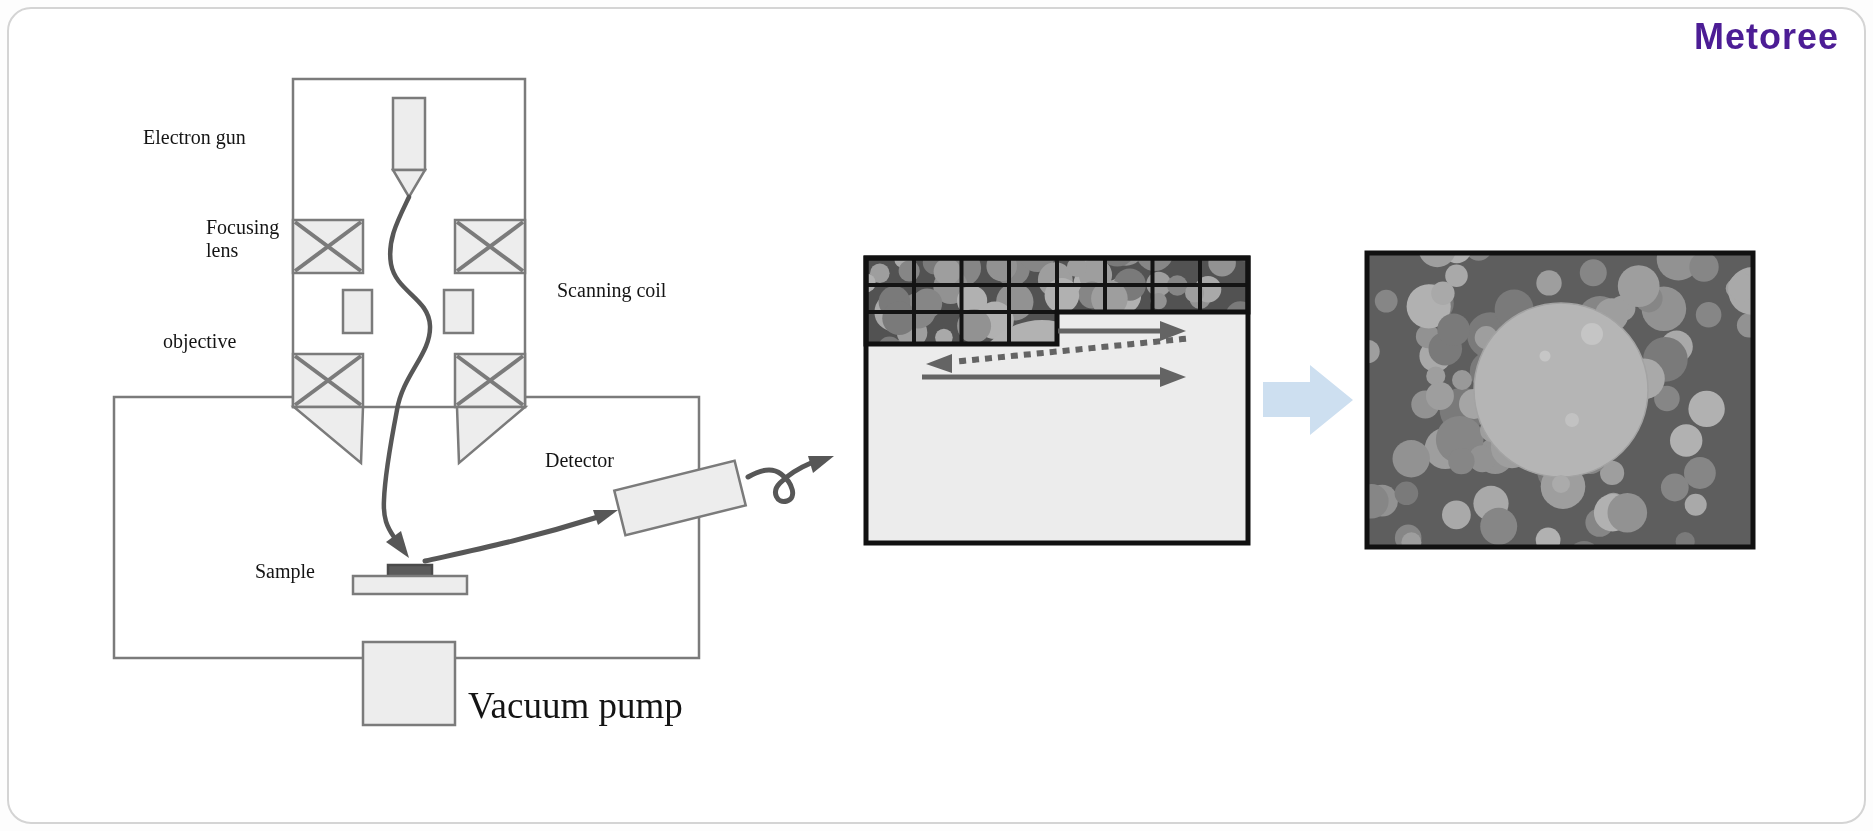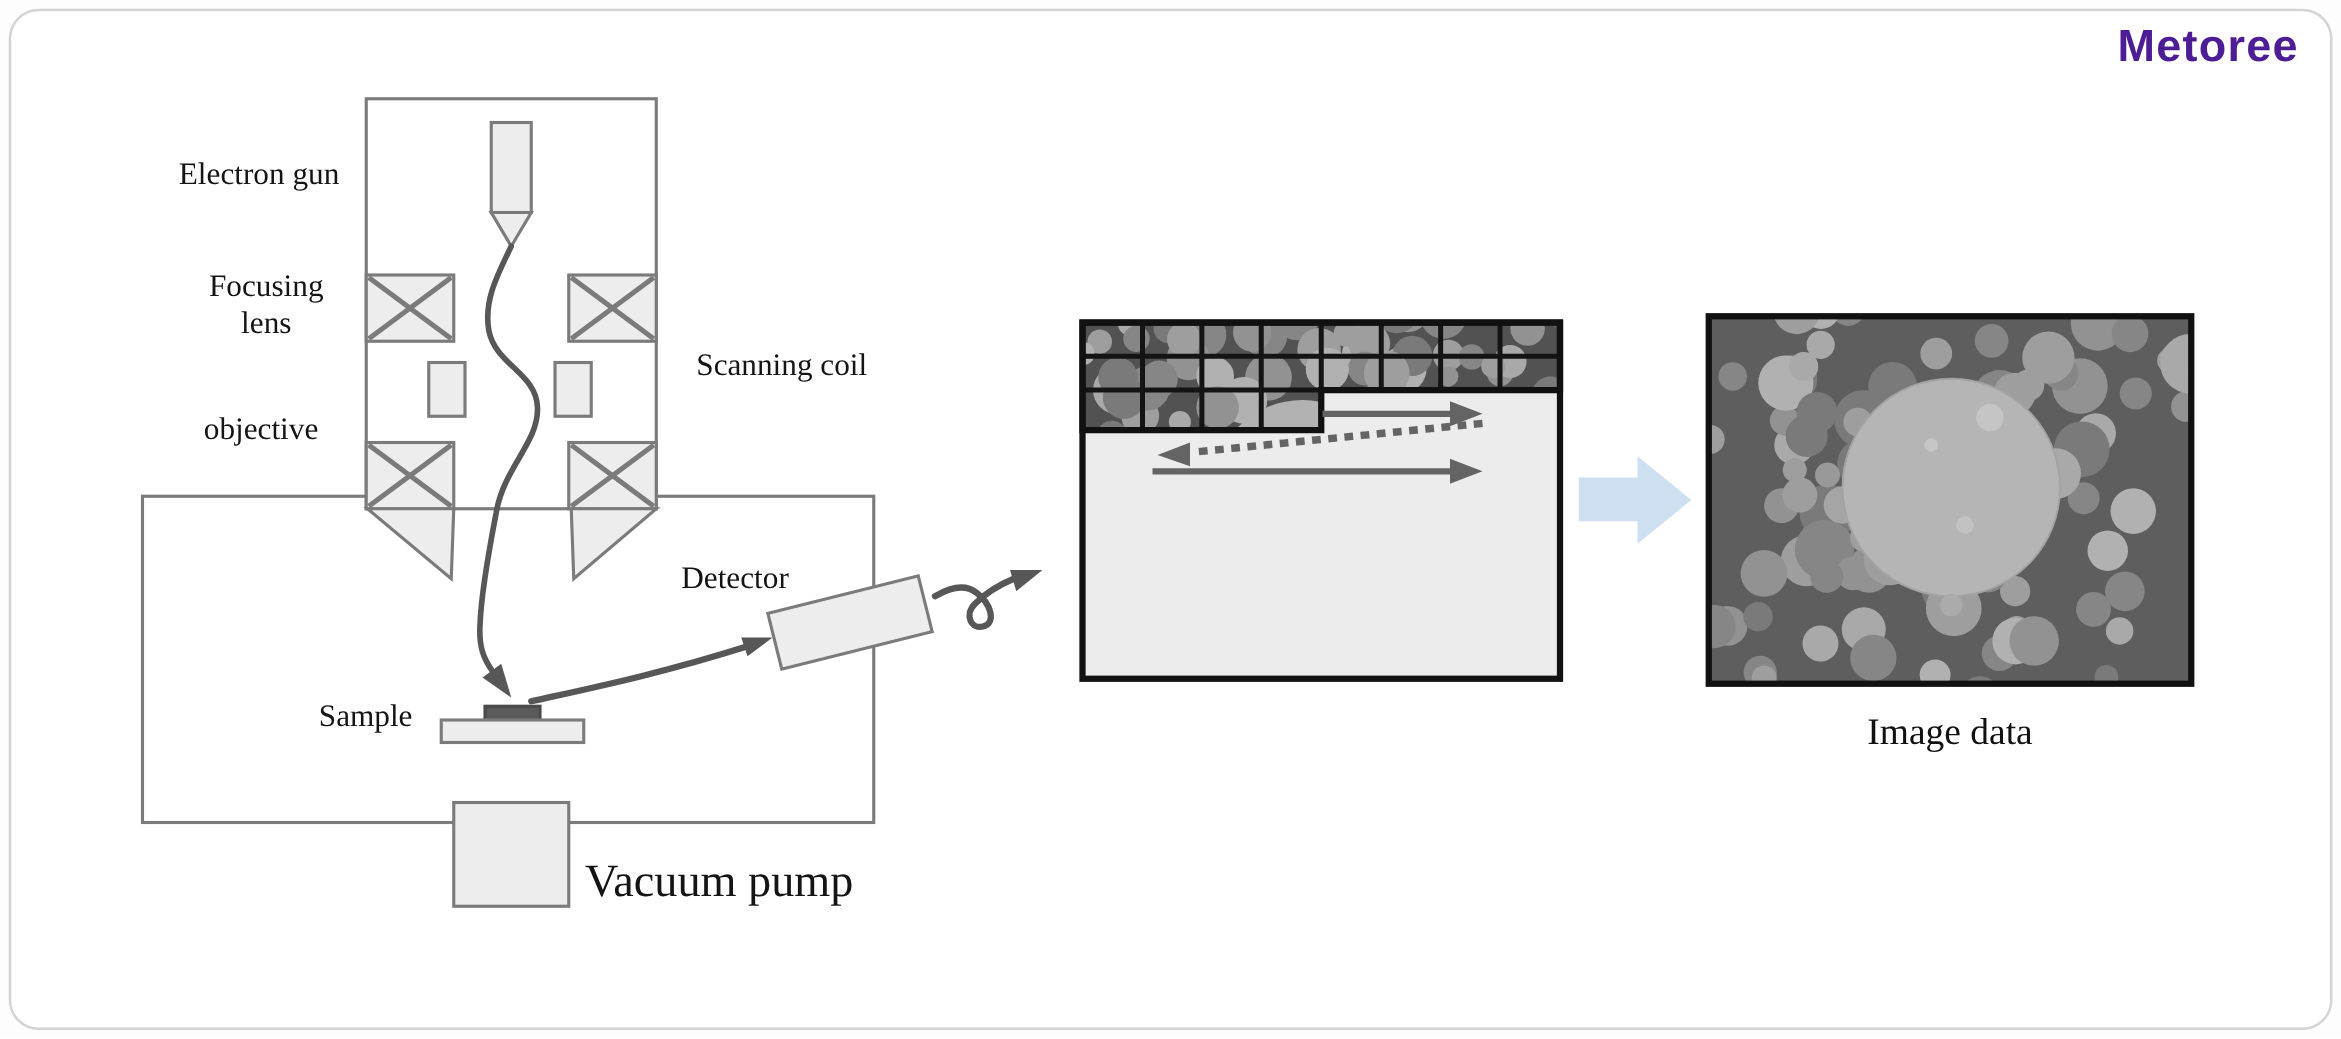--- a/index.html
+++ b/index.html
@@ -1,22 +1,22 @@
 <!DOCTYPE html>
 <html><head>
 <meta charset="utf-8">
 <style>
   html,body{margin:0;padding:0;background:#ffffff;}
   .stage{position:relative;width:1873px;height:831px;overflow:hidden;
          font-family:"Liberation Serif", serif;background:#fdfdfd;}
   .card{position:absolute;left:7px;top:7px;right:7px;bottom:7px;
         background:#ffffff;border:2px solid #d4d4d4;border-radius:24px;}
   .scene{position:absolute;left:0;top:0;}
-  .lbl{position:absolute;color:#141414;font-size:25px;line-height:1.15;white-space:nowrap;}
-  .lbl.wrap{white-space:normal;text-align:center;}
+  .lbl{position:absolute;color:#141414;font-size:20px;line-height:1.15;white-space:nowrap;}
+  .lbl.wrap{white-space:normal;margin-left:44px;}
   .lbl.big{font-size:37px;}
   .caption{position:absolute;color:#111;font-size:30px;line-height:1.25;
            text-align:center;white-space:normal;}
   .watermark{position:absolute;top:16px;right:34px;
              font-family:"Liberation Sans", sans-serif;font-weight:700;
              font-size:36px;letter-spacing:1px;color:#4c1d95;}
 </style>
 </head>
 <body>
 
@@ -307,16 +307,15 @@
 
   <div class="lbl" style="left:557px;top:279px">Scanning coil</div>
 
   <div class="lbl" style="left:545px;top:449px">Detector</div>
 
   <div class="lbl" style="left:255px;top:560px">Sample</div>
 
   <div class="lbl big" style="left:468px;top:685px">Vacuum pump</div>
 
 
-  <div class="caption" style="left:1410px;top:567px;width:300px">Image data</div>
 
   <div class="watermark">Metoree</div>
 </div>
 
 </body></html>

